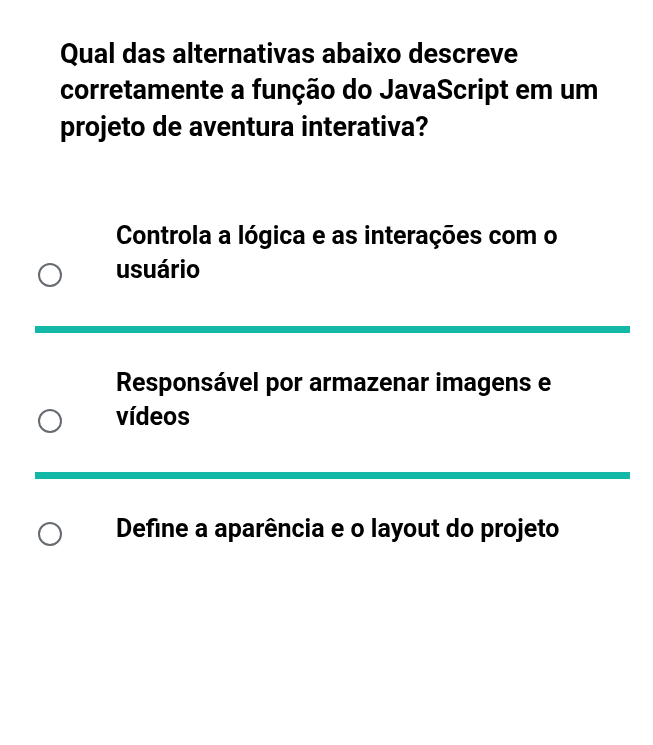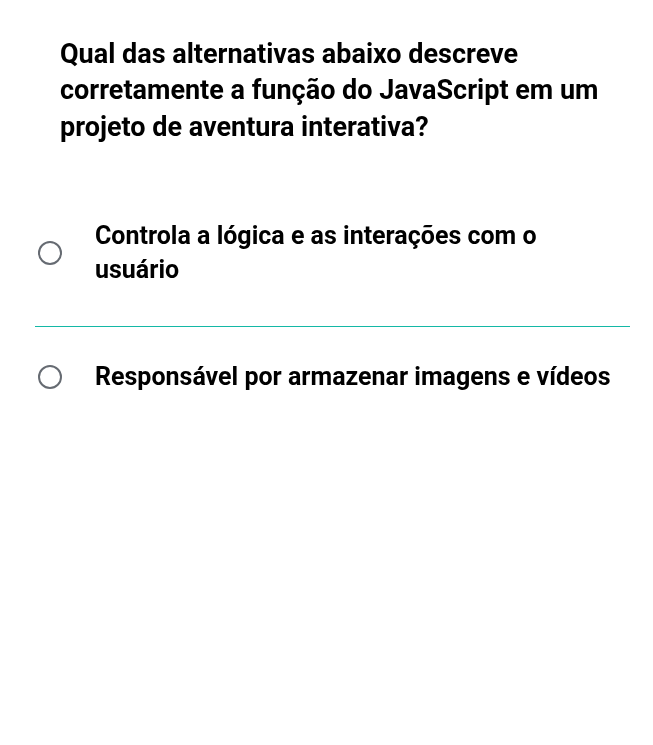--- a/index.html
+++ b/index.html
@@ -25,27 +25,27 @@
       margin-bottom: 38px;
       padding-left: 28px;
       padding-right: 8px;
     }
     .options {
       display: flex;
       flex-direction: column;
     }
     .option {
       display: flex;
-      align-items: center;
+      align-items: flex-end;
       padding: 30px 0;
-      gap: 27px;
+      gap: 48px;
       cursor: pointer;
     }
     .option + .option {
-      border-top: 1px solid #14b8a6;
+      border-top: 7px solid #14b8a6;
     }
     .radio {
       flex-shrink: 0;
       width: 24px;
       height: 24px;
       border: 2.5px solid #666b72;
       border-radius: 50%;
       background: #fff;
     }
     .option-text {
@@ -63,14 +63,18 @@
   <div class="question">Qual das alternativas abaixo descreve corretamente a função do JavaScript em um projeto de aventura interativa?</div>
   <div class="options">
     <div class="option">
       <div class="radio"></div>
       <div class="option-text">Controla a lógica e as interações com o usuário</div>
     </div>
     <div class="option">
       <div class="radio"></div>
       <div class="option-text">Responsável por armazenar imagens e vídeos</div>
     </div>
+    <div class="option">
+      <div class="radio"></div>
+      <div class="option-text">Define a aparência e o layout do projeto</div>
+    </div>
   </div>
 </div>
 
 </body></html>

